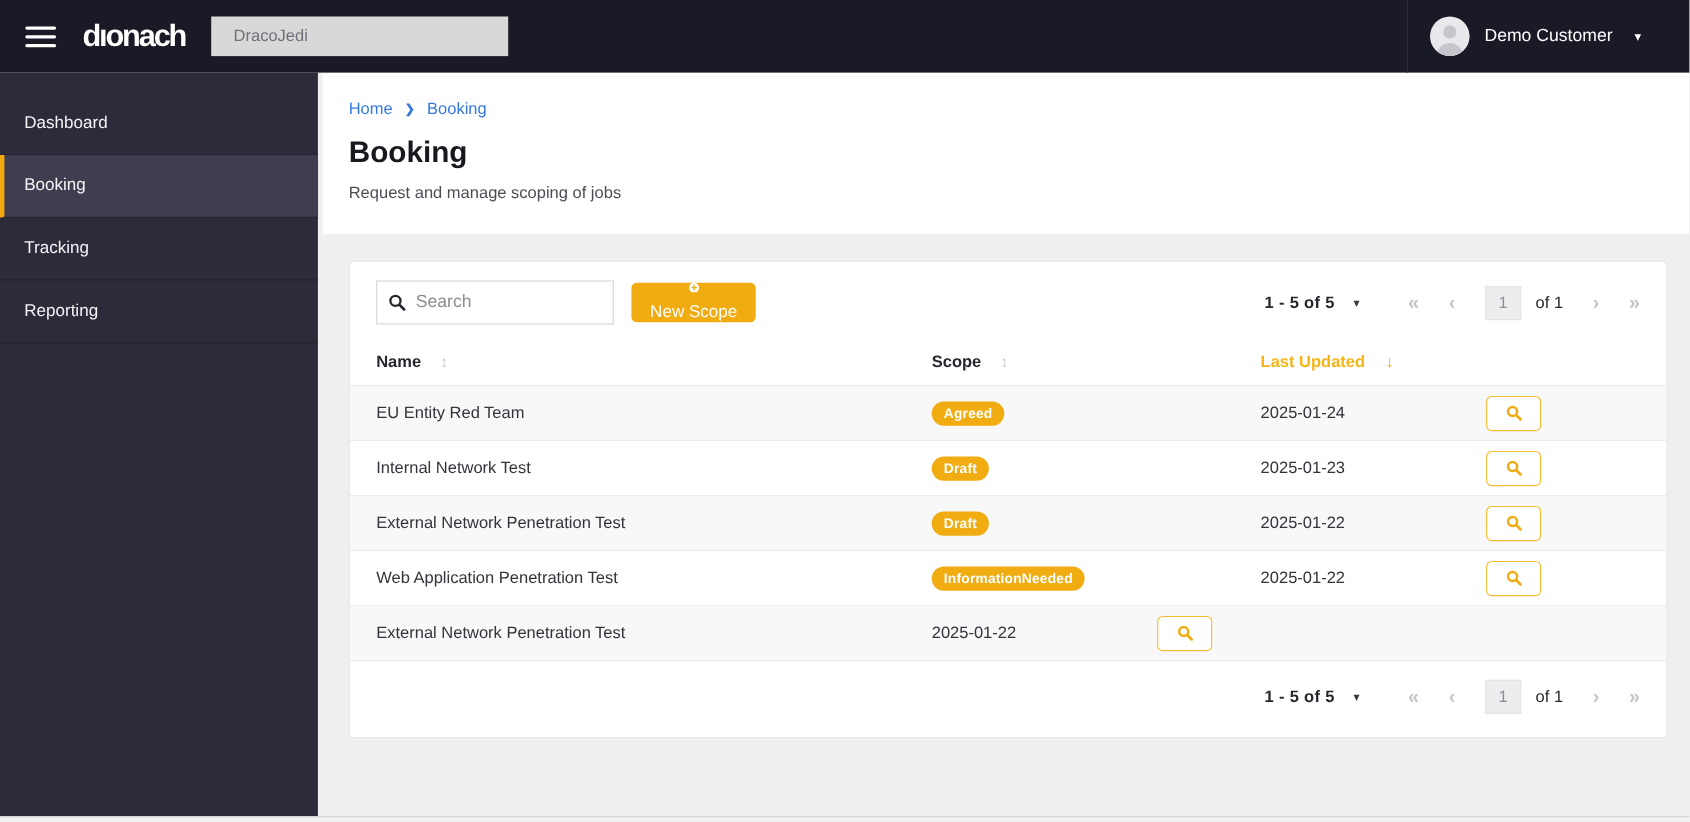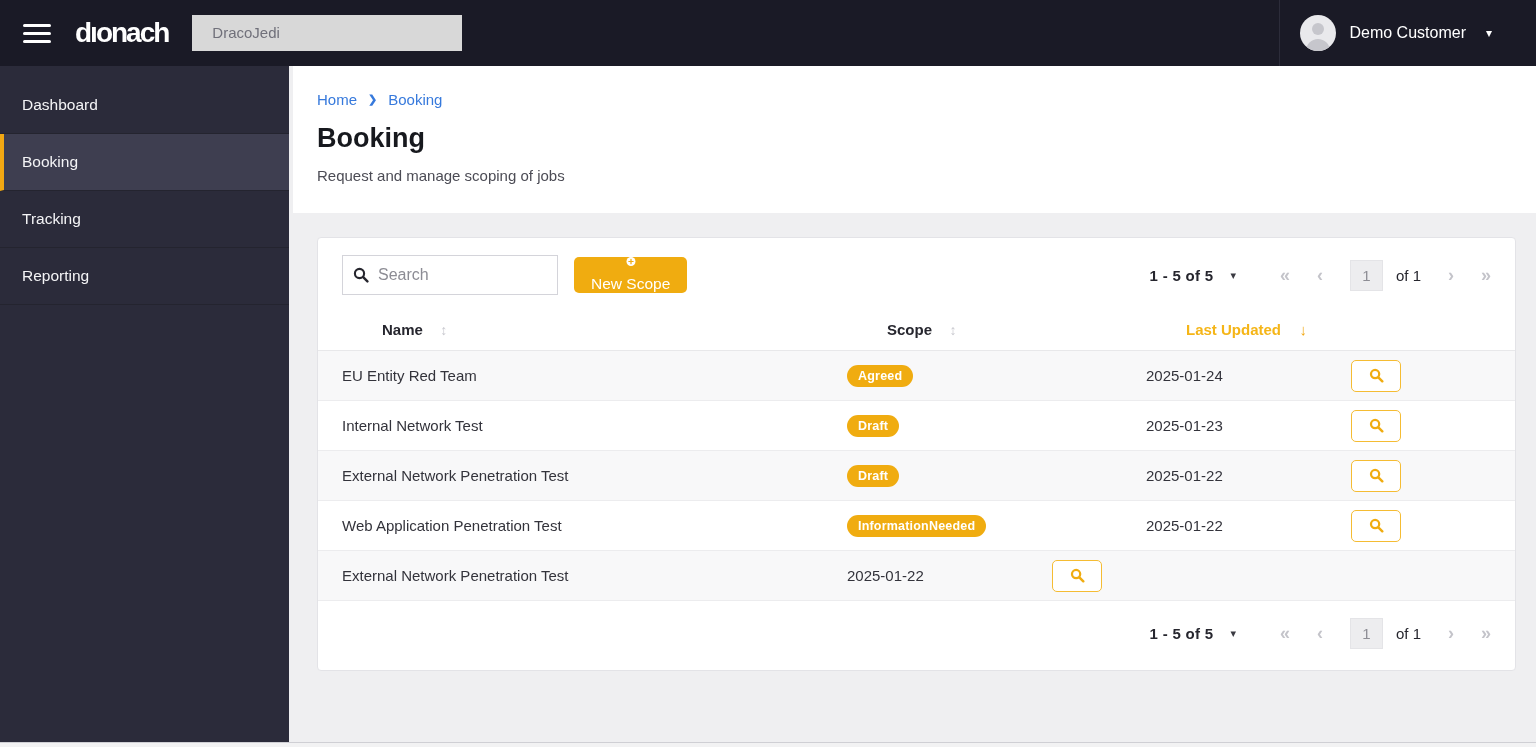--- a/index.html
+++ b/index.html
@@ -18,21 +18,21 @@
   .topbar-spacer { flex: 1; }
   .user-menu { display: flex; align-items: center; height: 66px; padding: 0 44px 0 20px;
                border-left: 1px solid #2C2C3A; cursor: pointer; }
   .avatar { width: 36px; height: 36px; border-radius: 50%; background: #E9E9EC;
             overflow: hidden; display: flex; align-items: flex-end; justify-content: center; }
   .user-name { color: #fff; font-size: 16px; margin-left: 13px; }
   .user-caret { color: #fff; font-size: 12px; margin-left: 20px; }
 
   
   .sidebar { position: absolute; top: 66px; left: 0; width: 289px; bottom: 5px;
-             background: #2B2B3A; padding-top: 11px; }
+             background: #2B2B3A; padding-top: 18px; }
   .side-item { height: 57px; display: flex; align-items: center; padding-left: 22px;
                color: #F4F4F6; font-size: 15.5px; border-bottom: 1px solid #24242F; cursor: pointer; }
   .side-item.active { background: #3E3E50; border-left: 4px solid #F2A813; padding-left: 18px; }
 
   
   .main { position: absolute; left: 293px; top: 66px; right: 0; bottom: 5px;
           background: #EFEFF1; overflow: hidden; }
   .main-top { background: #fff; height: 147px; padding: 25px 24px 0 24px; }
   .breadcrumb { display: flex; align-items: center; font-size: 15px; }
   .breadcrumb a { color: #3679DC; text-decoration: none; cursor: pointer; }
@@ -62,21 +62,21 @@
   .pg-page { margin-left: 27px; width: 33px; height: 31px; background: #EDEDEF;
              border: 1px solid #E4E4E7; color: #8E8E95; font-size: 15px;
              display: flex; align-items: center; justify-content: center; }
   .pg-of { margin-left: 13px; }
 
   
   .thead { display: flex; align-items: center; padding: 0 24px; height: 41px;
            border-bottom: 1px solid #E8E8EA; }
   .col-name { width: 505px; } .col-status { width: 299px; } .col-date { width: 205px; }
   .col-action { flex: 1; }
-  .th-label { font-weight: 700; font-size: 15px; color: #26262E; margin-left: 40px; }
+  .th-label { font-weight: 700; font-size: 15px; color: #26262E; }
   .sort-icon { color: #C9C9CF; font-size: 14px; margin-left: 13px; cursor: pointer; }
   .th-sorted .th-label { color: #F5B517; }
   .sort-desc { color: #F2A813; font-size: 15px; font-weight: 700; margin-left: 14px; cursor: pointer; }
   .trow { display: flex; align-items: center; padding: 0 24px; height: 50px;
           font-size: 15px; color: #33333B; border-bottom: 1px solid #ECECEE; }
   .trow.alt { background: #F8F8F9; }
   .badge { display: inline-block; background: #F0AC10; color: #fff; font-weight: 700;
            font-size: 12.5px; padding: 4px 11px; border-radius: 12px; letter-spacing: .2px; }
   .btn-view { width: 50px; height: 32px; background: #fff; border: 1px solid #F5BC33;
               border-radius: 5px; display: flex; align-items: center; justify-content: center;

